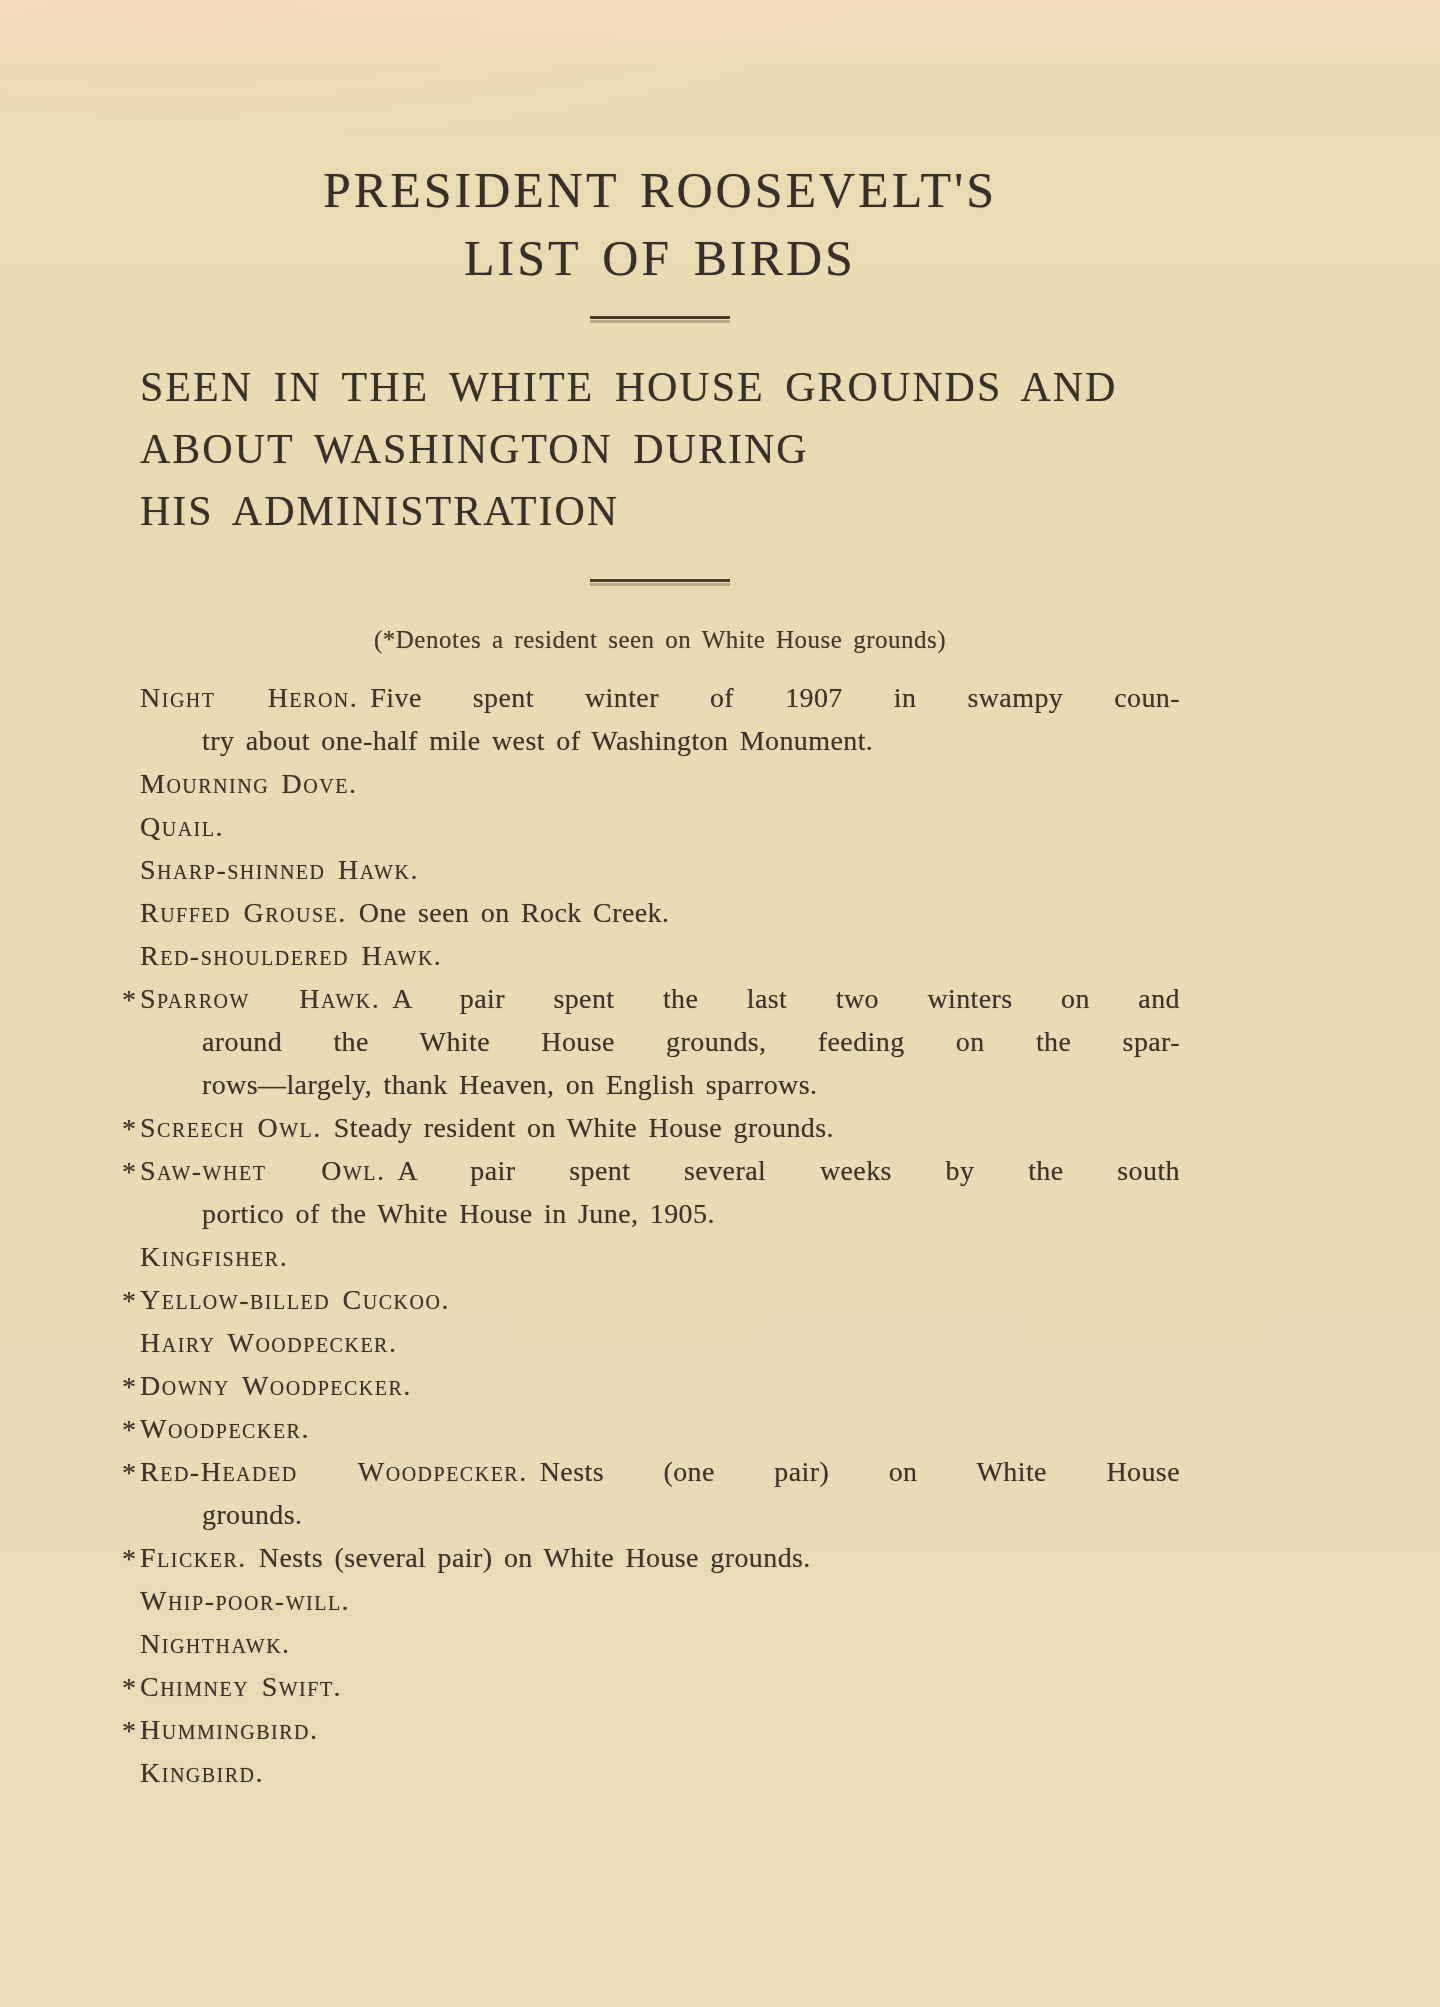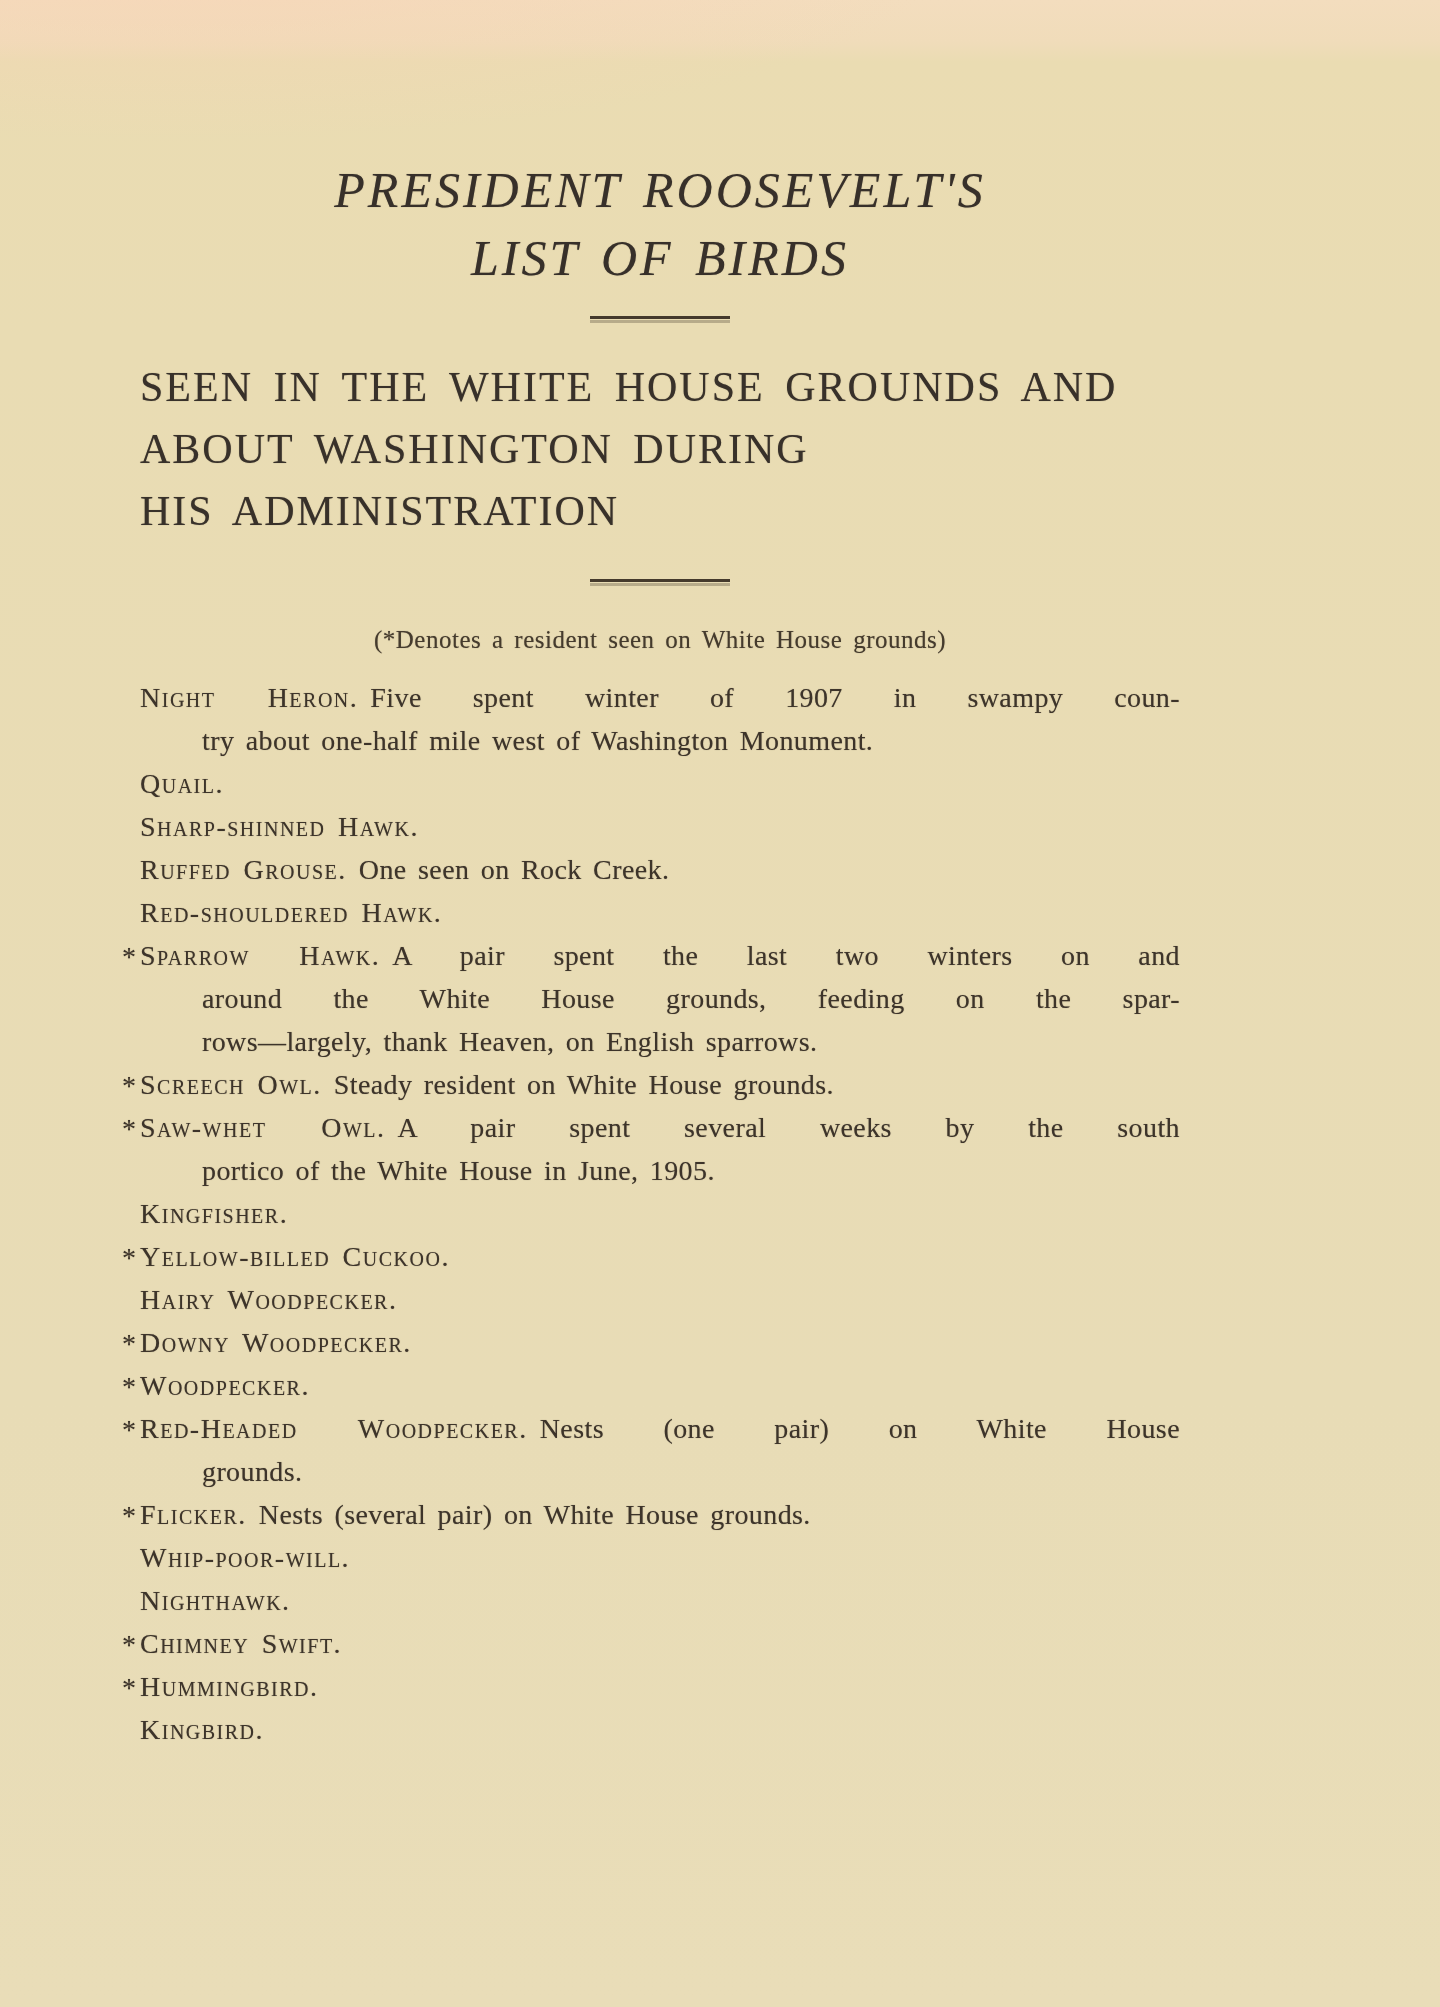--- a/index.html
+++ b/index.html
@@ -24,21 +24,20 @@
   }
   .page-title {
     margin: 156px 0 0 0;
     font-size: 50px;
     font-weight: normal;
     line-height: 68px;
     letter-spacing: 3px;
     text-align: center;
     color: #37302a;
     word-spacing: 6px;
-    font-style: italic;
   }
   .tline { display: block; }
   .rule {
     width: 140px; height: 3px;
     margin: 24px auto 0 auto;
     background: #453a2c;
     box-shadow: 0 4px 0 rgba(69,58,44,0.30);
   }
   .rule.second { margin-top: 37px; }
   .page-subtitle {
@@ -106,20 +105,23 @@
     <div class="rule second"></div>
 
     <div class="legend-note">(*Denotes a resident seen on White House grounds)</div>
 
     <div class="bird-list">
         <div class="entry">
           <div class="line first just"><span class="bird-name">Night Heron.</span>Five spent winter of 1907 in swampy coun-</div>
           <div class="line cont">try about one-half mile west of Washington Monument.</div>
         </div>
         <div class="entry">
+          <div class="line first"><span class="bird-name">Mourning Dove.</span></div>
+        </div>
+        <div class="entry">
           <div class="line first"><span class="bird-name">Quail.</span></div>
         </div>
         <div class="entry">
           <div class="line first"><span class="bird-name">Sharp-shinned Hawk.</span></div>
         </div>
         <div class="entry">
           <div class="line first"><span class="bird-name">Ruffed Grouse.</span>One seen on Rock Creek.</div>
         </div>
         <div class="entry">
           <div class="line first"><span class="bird-name">Red-shouldered Hawk.</span></div>

